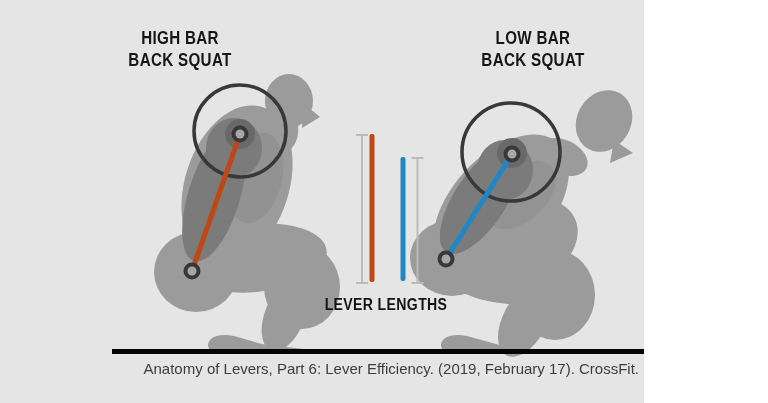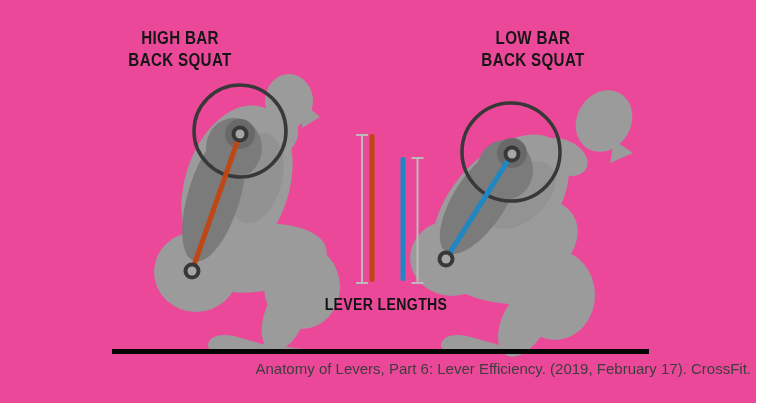--- a/index.html
+++ b/index.html
@@ -1,17 +1,17 @@
 <!DOCTYPE html>
 <html><head>
 <meta charset="utf-8">
 <style>
   html,body{margin:0;padding:0;background:#fff;}
   .canvas{
-    position:relative;width:756px;height:403px;background:#ec4899;overflow:hidden;
+    position:relative;width:644px;height:403px;background:#e5e5e5;overflow:hidden;
     font-family:"Liberation Sans","DejaVu Sans",sans-serif;
   }
   .canvas svg{position:absolute;left:0;top:0;}
   .title{
     position:absolute;top:27px;width:190px;text-align:center;
     font-weight:bold;font-size:18.5px;line-height:22px;letter-spacing:.4px;
     color:#161616;transform:scaleX(.82);
   }
   .title-left{left:85px;}
   .title-right{left:438px;}

